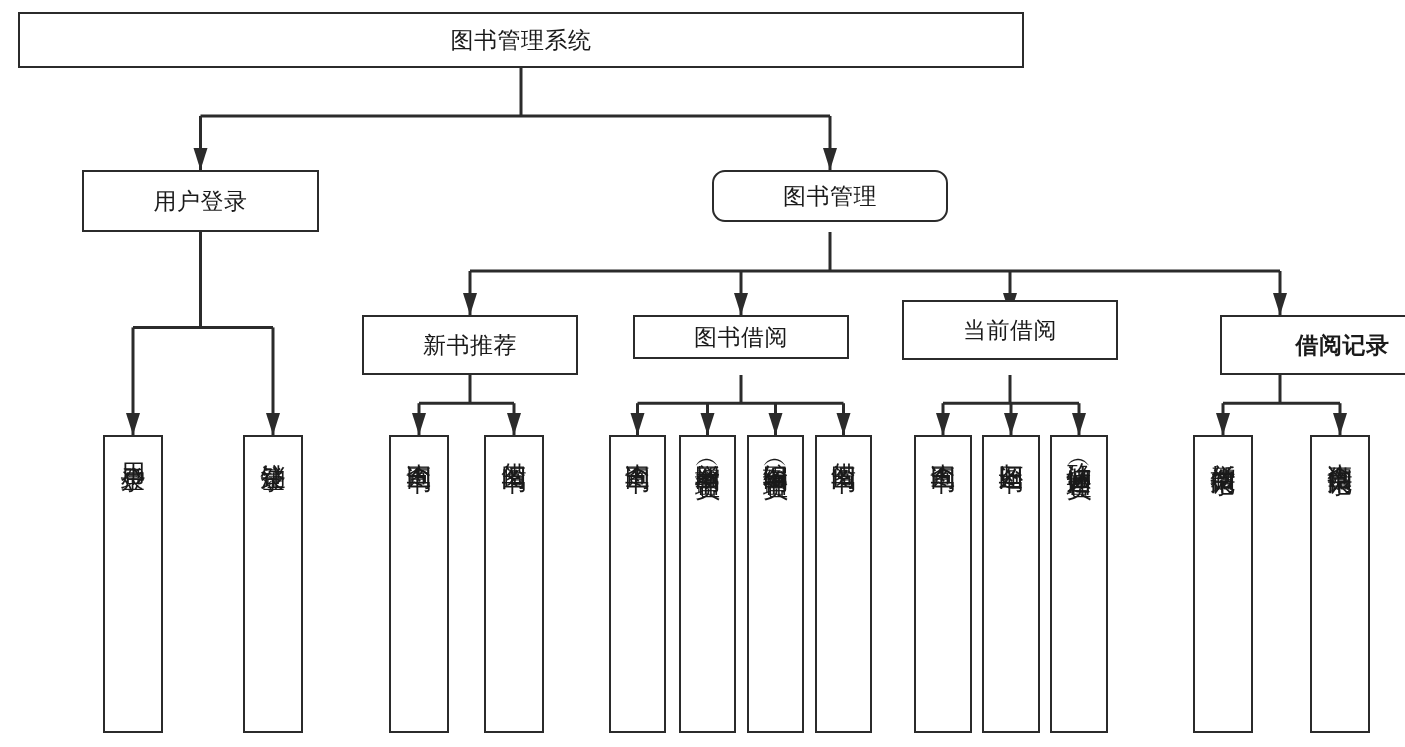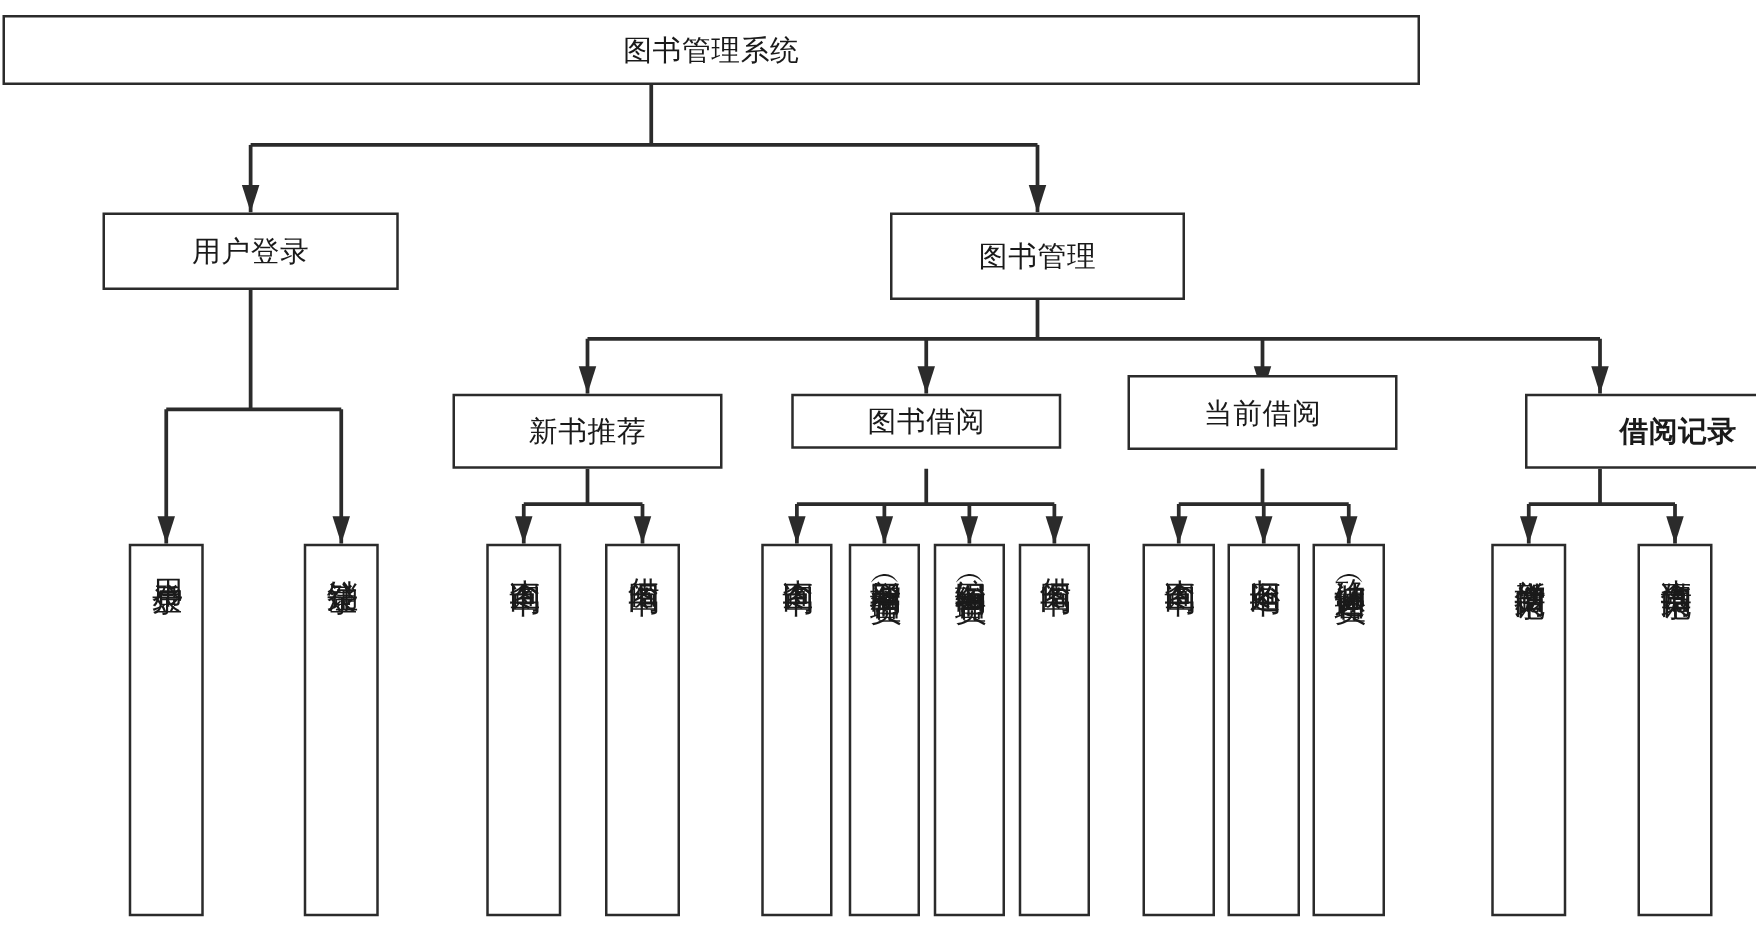--- a/index.html
+++ b/index.html
@@ -125,27 +125,27 @@
       <line x1="1079" y1="403.2" x2="1079" y2="435" stroke="#2b2b2b" stroke-width="3"></line>
       <path d="M 1072 413 L 1086 413 L 1079 435 Z" fill="#2b2b2b"></path>
       <line x1="1280" y1="375" x2="1280" y2="403.2" stroke="#2b2b2b" stroke-width="3"></line>
       <line x1="1223" y1="403.2" x2="1340" y2="403.2" stroke="#2b2b2b" stroke-width="3"></line>
       <line x1="1223" y1="403.2" x2="1223" y2="435" stroke="#2b2b2b" stroke-width="3"></line>
       <path d="M 1216 413 L 1230 413 L 1223 435 Z" fill="#2b2b2b"></path>
       <line x1="1340" y1="403.2" x2="1340" y2="435" stroke="#2b2b2b" stroke-width="3"></line>
       <path d="M 1333 413 L 1347 413 L 1340 435 Z" fill="#2b2b2b"></path>
     </svg>
   <div id="nodes">
-      <div class="node horiz root" style="left: 2px; top: 12px; width: 1134px; height: 56px; justify-content: center;">
+      <div class="node horiz root" style="left: 18px; top: 12px; width: 1006px; height: 56px; justify-content: center;">
         <span class="node-label">图书管理系统</span>
       </div>
       <div class="node horiz" style="left: 82px; top: 170px; width: 237px; height: 62px;">
         <span class="node-label">用户登录</span>
       </div>
-      <div class="node horiz" style="left: 712px; top: 170px; width: 236px; height: 70px;">
+      <div class="node horiz" style="left: 712px; top: 170px; width: 236px; height: 52px; border-radius: 13px;">
         <span class="node-label">图书管理</span>
       </div>
       <div class="node horiz" style="left: 362px; top: 315px; width: 216px; height: 60px;">
         <span class="node-label">新书推荐</span>
       </div>
       <div class="node horiz" style="left: 633px; top: 315px; width: 216px; height: 44px;">
         <span class="node-label">图书借阅</span>
       </div>
       <div class="node horiz" style="left: 902px; top: 300px; width: 216px; height: 60px;">
         <span class="node-label">当前借阅</span>

